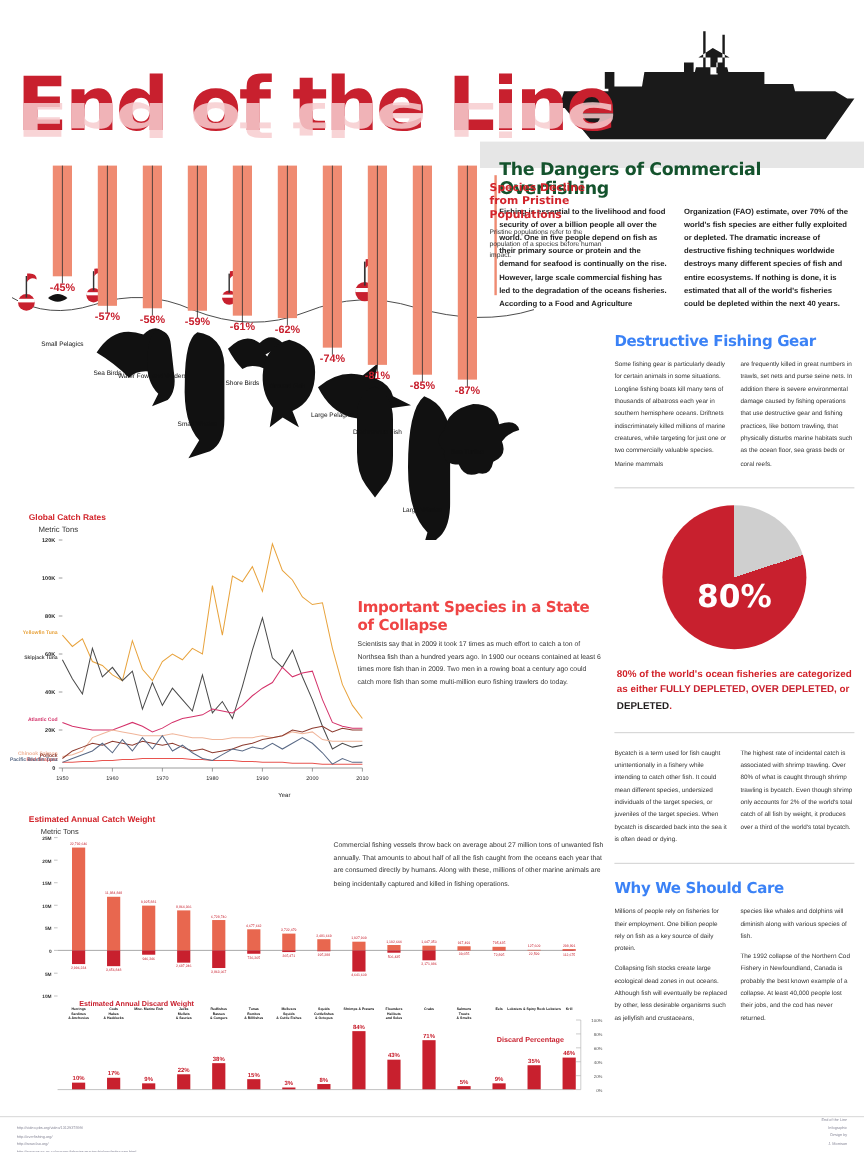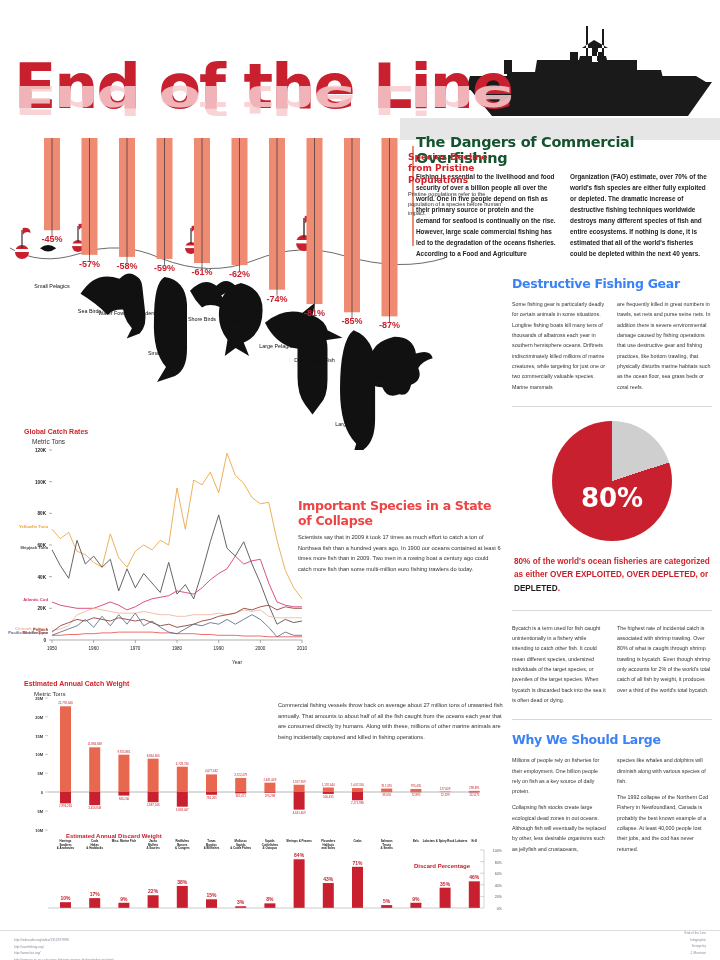--- a/index.html
+++ b/index.html
@@ -432,38 +432,38 @@
       </div>
     </section>
 
     <div class="hr"></div>
 
     <section class="pie-wrap">
       <div class="pie">
         <div class="pie-label">80%</div>
       </div>
       <div class="pie-cap">
-        <span>80% of the world's ocean fisheries are categorized as either </span><b>OVER EXPLOITED,</b>
+        <span>80% of the world's ocean fisheries are categorized as either </span><b>FULLY DEPLETED,</b>
         <b>OVER DEPLETED</b><span>, or </span><b class="dk">DEPLETED</b><span>.</span>
       </div>
     </section>
 
     <div class="hr"></div>
 
     <section>
       <div class="two">
         <p>Bycatch is a term used for fish caught unintentionally in a fishery while intending to catch other fish. It could mean different species, undersized individuals of the target species, or juveniles of the target species. When bycatch is discarded back into the sea it is often dead or dying.</p>
         <p>The highest rate of incidental catch is associated with shrimp trawling. Over 80% of what is caught through shrimp trawling is bycatch. Even though shrimp only accounts for 2% of the world's total catch of all fish by weight, it produces over a third of the world's total bycatch.</p>
       </div>
     </section>
 
     <div class="hr"></div>
 
     <section>
-      <h2>Why We Should Large</h2>
+      <h2>Why We Should Care</h2>
       <div class="two">
         <div class="stack" style="width:95px">
           <p>Millions of people rely on fisheries for their employment. One billion people rely on fish as a key source of daily protein.</p>
           <p>Collapsing fish stocks create large ecological dead zones in out oceans. Although fish will eventually be replaced by other, less desirable organisms such as jellyfish and crustaceans,</p>
         </div>
         <div class="stack" style="width:95px">
           <p>species like whales and dolphins will diminish along with various species of fish.</p>
           <p>The 1992 collapse of the Northern Cod Fishery in Newfoundland, Canada is probably the best known example of a collapse. At least 40,000 people lost their jobs, and the cod has never returned.</p>
         </div>
       </div>

